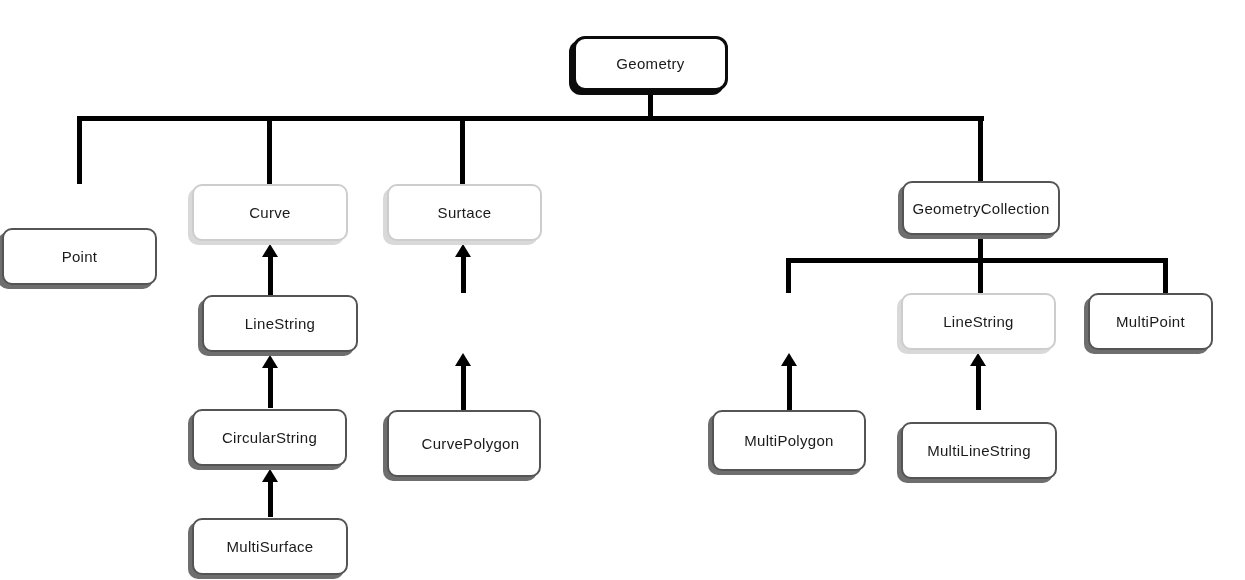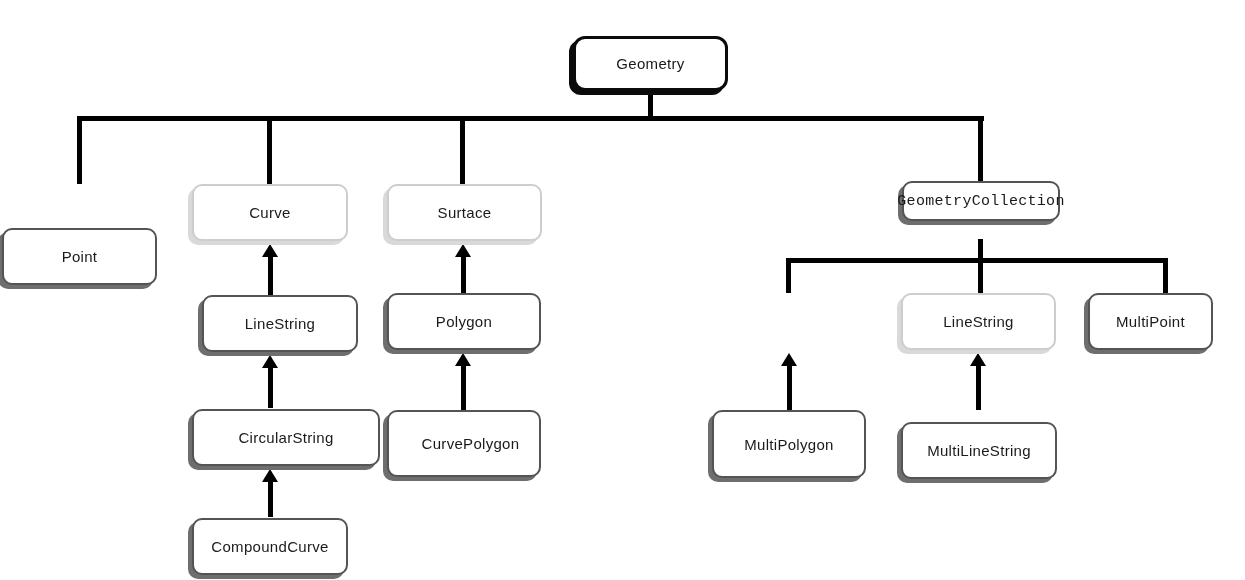--- a/index.html
+++ b/index.html
@@ -108,44 +108,41 @@
   </div>
   <div class="node dark" style="left:2px;top:184px;width:155px;height:57px;margin-top:44px;">
     <span>Point</span>
   </div>
   <div class="node light" style="left:192px;top:184px;width:156px;height:57px;">
     <span>Curve</span>
   </div>
   <div class="node light" style="left:387px;top:184px;width:155px;height:57px;align-items:center;">
     <span>Surtace</span>
   </div>
-  <div class="node dark" style="left:902px;top:181px;width:158px;height:40px;font-family:Liberation Mono, monospace;">
+  <div class="node dark" style="left:902px;top:181px;width:158px;height:54px;">
     <span>GeometryCollection</span>
   </div>
   <div class="node dark" style="left:192px;top:295px;width:156px;height:57px;margin-left:10px;">
     <span>LineString</span>
-  </div>
-  <div class="node dark" style="left:387px;top:293px;width:154px;height:57px;">
-    <span>Polygon</span>
   </div>
   <div class="node light" style="left:901px;top:293px;width:155px;height:57px;">
     <span>LineString</span>
   </div>
   <div class="node dark" style="left:1088px;top:293px;width:125px;height:57px;">
     <span>MultiPoint</span>
   </div>
-  <div class="node dark" style="left:192px;top:409px;width:188px;height:57px;">
+  <div class="node dark" style="left:192px;top:409px;width:155px;height:57px;">
     <span>CircularString</span>
   </div>
   <div class="node dark" style="left:387px;top:410px;width:154px;height:67px;padding-left:13px;">
     <span>CurvePolygon</span>
   </div>
-  <div class="node dark" style="left:712px;top:410px;width:154px;height:68px;">
+  <div class="node dark" style="left:712px;top:410px;width:154px;height:61px;">
     <span>MultiPolygon</span>
   </div>
   <div class="node dark" style="left:901px;top:410px;width:156px;height:57px;margin-top:12px;">
     <span>MultiLineString</span>
   </div>
   <div class="node dark" style="left:192px;top:518px;width:156px;height:57px;">
-    <span>CompoundCurve</span>
+    <span>MultiSurface</span>
   </div>
 
 </div>
 
 </body></html>

